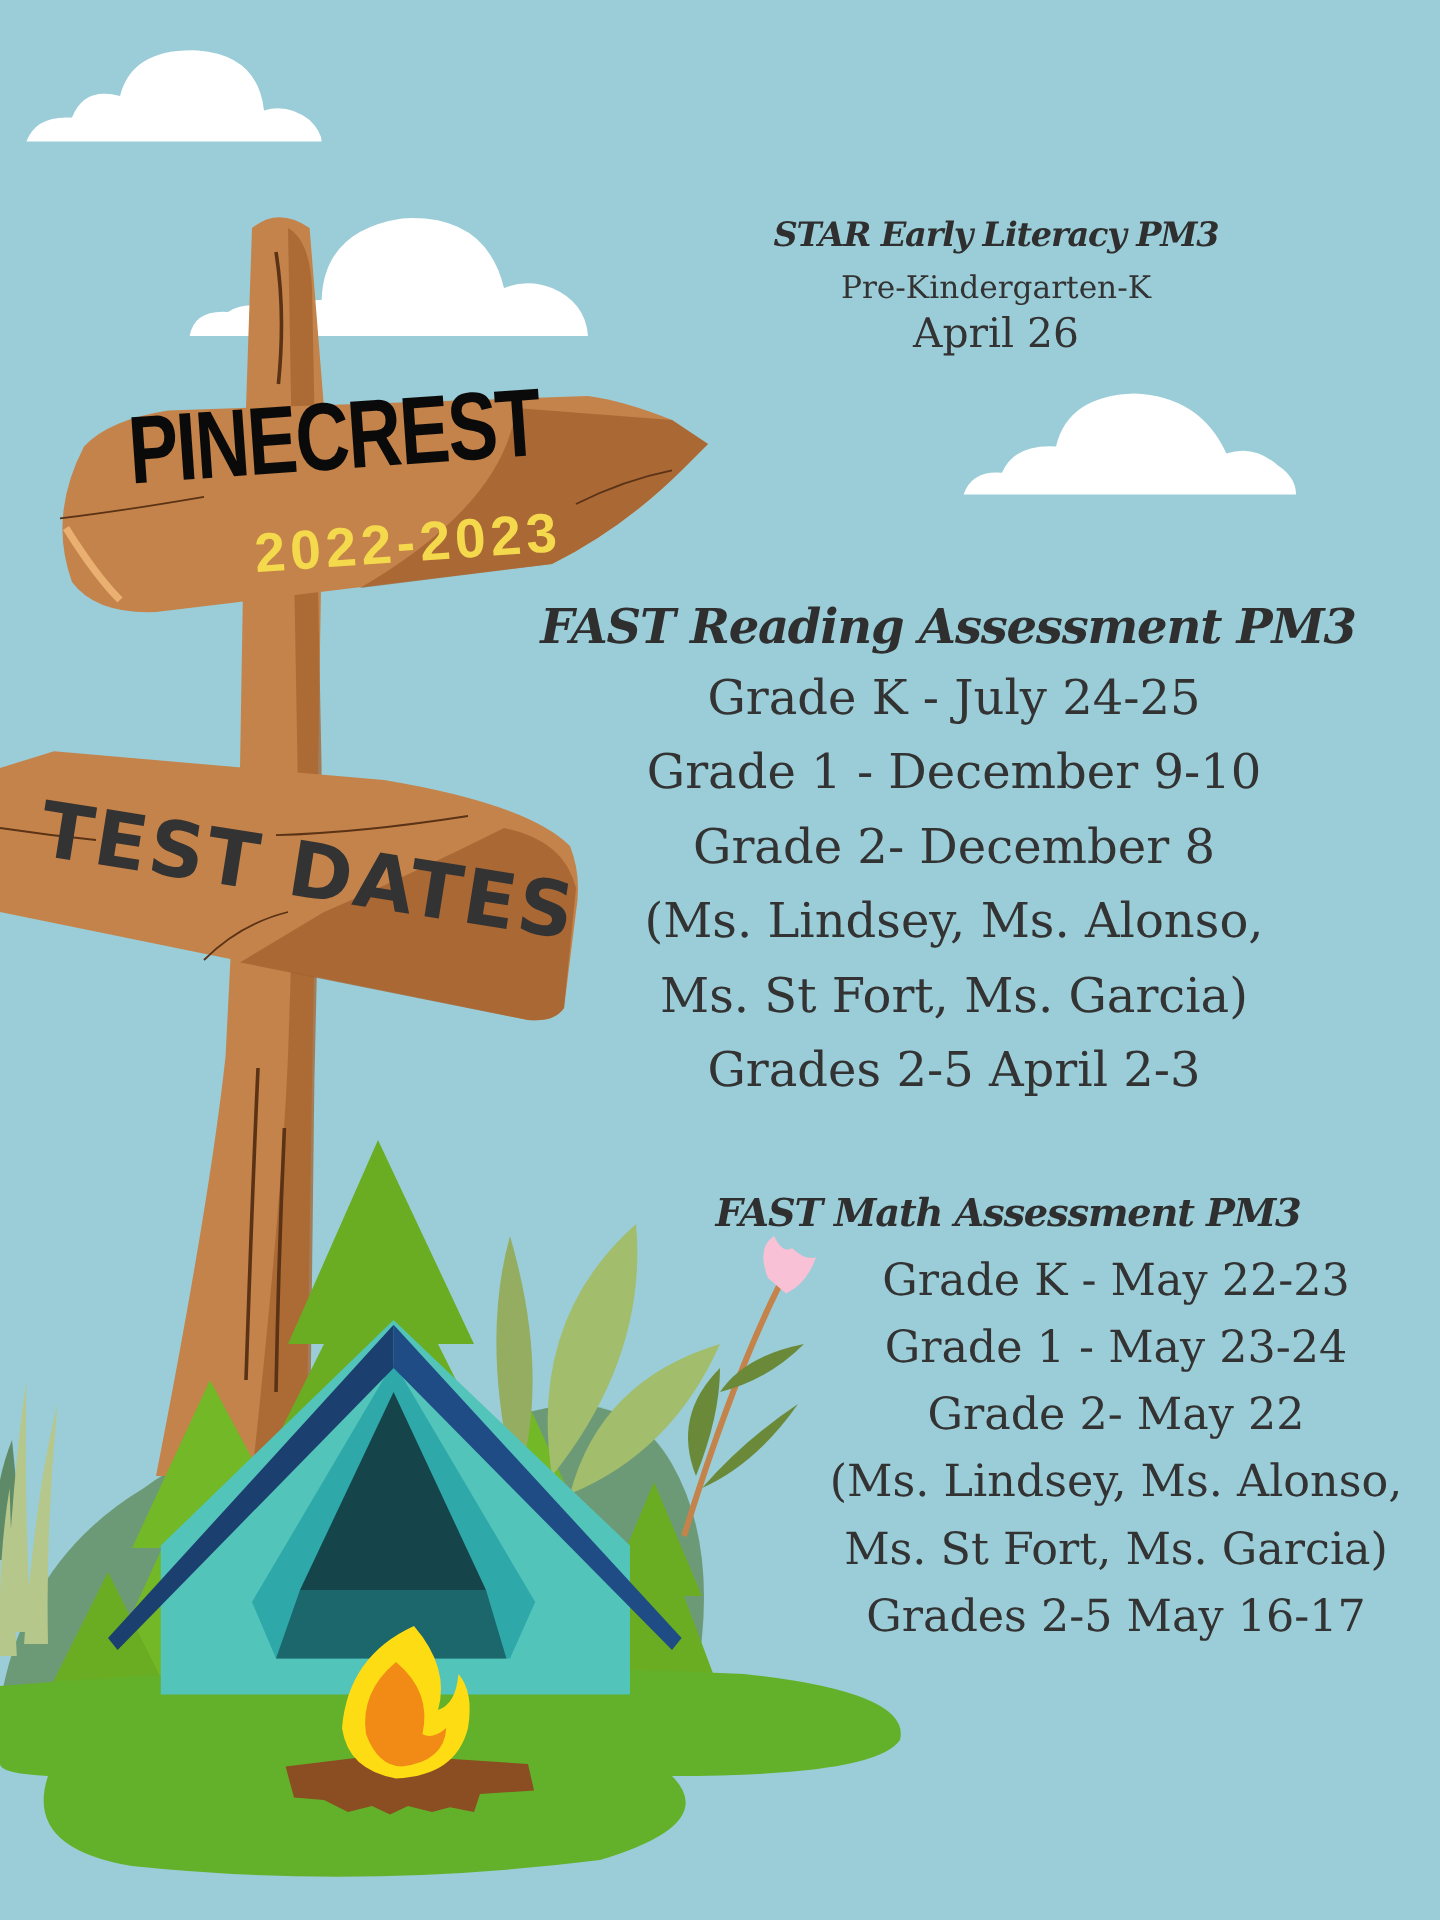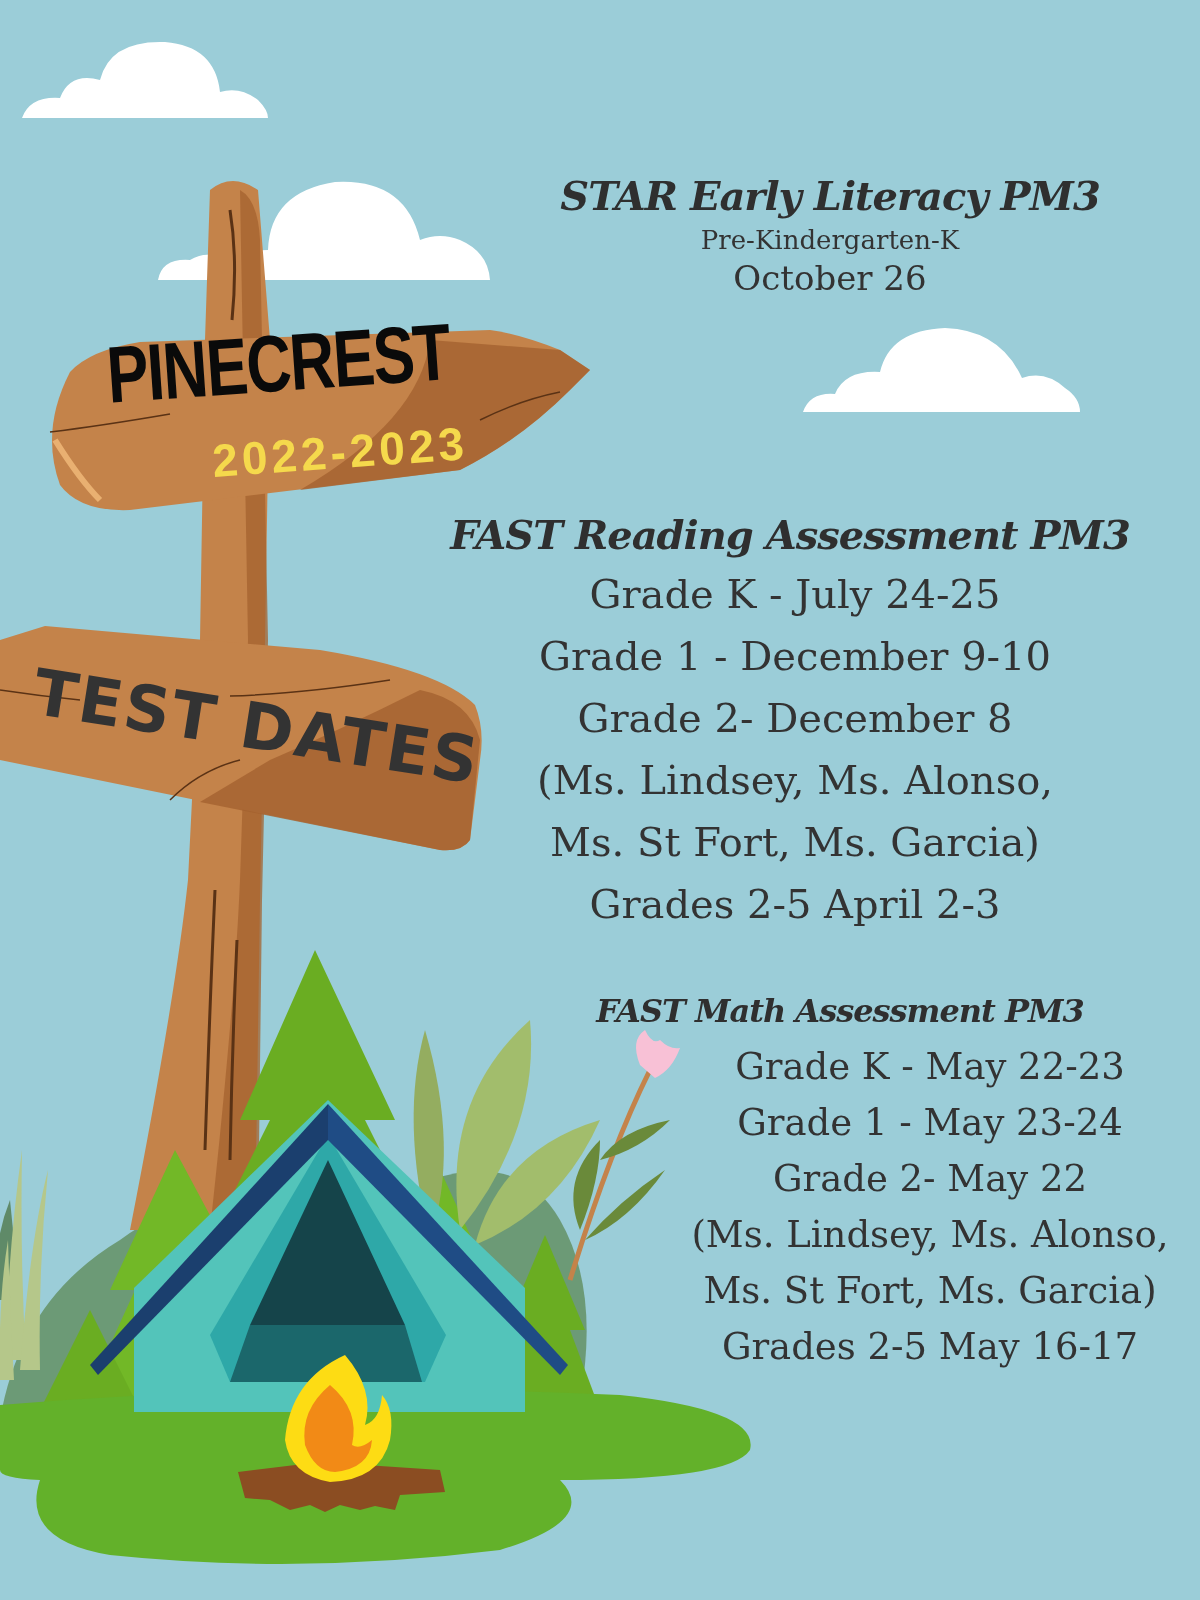--- a/index.html
+++ b/index.html
@@ -2,24 +2,24 @@
 <html><head>
 <meta charset="utf-8">
 <style>
   html, body { margin:0; padding:0; }
   body { width:1200px; height:1600px; overflow:hidden; background:#9bcdd8; position:relative; font-family:"DejaVu Serif", serif; color:#333333; }
   .scene { position:absolute; left:0; top:0; width:1200px; height:1600px; }
   .textblock { position:absolute; text-align:center; color:#333333; }
   .heading { font-family:"DejaVu Serif", serif; font-weight:bold; font-style:italic; letter-spacing:-1px; color:#2f2f2f; white-space:nowrap; }
   .line { font-family:"DejaVu Serif", serif; white-space:nowrap; }
   #star { left:520px; top:172px; width:620px; }
-  #star .heading { font-size:40px; line-height:48px; }
+  #star .heading { font-size:28px; line-height:48px; }
   #star .line { font-size:26px; line-height:40px; }
   #star .line.small { font-size:34px; line-height:36px; }
-  #reading { left:400px; top:495px; width:780px;margin-top:12px; }
+  #reading { left:400px; top:495px; width:780px; }
   #reading .heading { font-size:40px; line-height:56px; }
   #reading .items { width:790px; margin-left:0; }
   #reading .line { font-size:40px; line-height:62px; }
   #math { left:490px; top:983px; width:700px; }
   #math .heading { font-size:32px; line-height:56px; }
   #math .items { margin-left:160px; width:560px; }
   #math .line { font-size:37px; line-height:56px; }
   .sign-text-pine { position:absolute; left:104px; top:330px; font-family:"Liberation Sans", sans-serif; font-weight:bold; font-size:80px; color:#0a0a0a; transform:rotate(-4deg) scaleX(0.78); transform-origin:left top; letter-spacing:-2px; white-space:nowrap; }
   .sign-text-year { position:absolute; left:212px; top:425px; font-family:"Liberation Sans", sans-serif; font-weight:bold; font-size:46px; color:#f5d94c; transform:rotate(-4deg); letter-spacing:4px; white-space:nowrap; }
   .sign-text-test { position:absolute; left:40px; top:655px; font-family:"DejaVu Sans", sans-serif; font-weight:bold; font-size:64px; color:#333333; transform:rotate(9deg); transform-origin:left top; letter-spacing:2px; white-space:nowrap; }
@@ -121,21 +121,21 @@
   </g>
 </svg>
 
 <div class="sign-text-pine">PINECREST</div>
 <div class="sign-text-year">2022-2023</div>
 <div class="sign-text-test">TEST DATES</div>
 
 <div class="textblock" id="star">
   <div class="heading">STAR Early Literacy PM3</div>
   <div class="line">Pre-Kindergarten-K</div>
-  <div class="line small">October 26</div>
+  <div class="line small">April 26</div>
 </div>
 
 <div class="textblock" id="reading">
   <div class="heading">FAST Reading  Assessment PM3</div>
   <div class="items">
     <div class="line">Grade K - July 24-25</div>
     <div class="line">Grade 1 - December 9-10</div>
     <div class="line">Grade 2- December 8</div>
     <div class="line">(Ms. Lindsey, Ms. Alonso,</div>
     <div class="line">Ms. St Fort, Ms. Garcia)</div>

